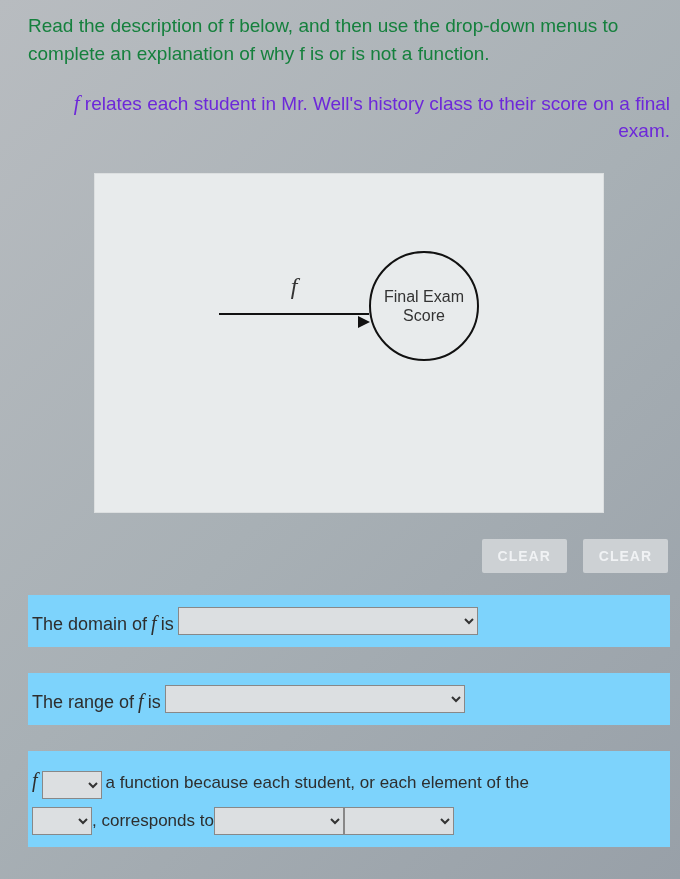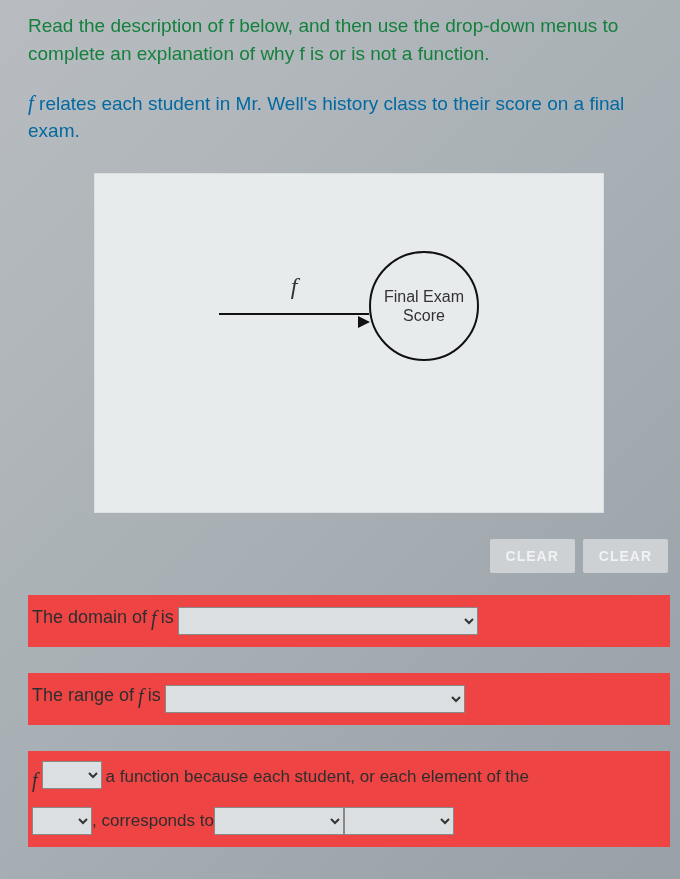--- a/index.html
+++ b/index.html
@@ -17,22 +17,23 @@
   }
   .instructions {
     font-size: 19px;
     line-height: 1.45;
     color: #15803d;
     margin-bottom: 22px;
   }
   .definition {
     font-size: 19px;
     line-height: 1.4;
-    color: #0369a1;
+    color: #6d28d9;
     margin-bottom: 28px;
+    text-align: right;
   }
   .fvar { font-style: italic; font-family: 'Times New Roman', serif; font-size: 21px; }
   .diagram-panel {
     background: #e8ebec;
     width: 510px;
     height: 340px;
     margin: 0 auto 26px auto;
     position: relative;
     box-shadow: inset 0 0 0 1px rgba(0,0,0,0.05);
   }
@@ -88,43 +89,43 @@
     top: 22px;
     left: 0; right: 0;
     text-align: center;
     font-style: italic;
     font-family: 'Times New Roman', serif;
     font-size: 24px;
   }
   .btn-row {
     display: flex;
     justify-content: flex-end;
-    gap: 8px;
+    gap: 16px;
     padding-right: 2px;
     margin-bottom: 22px;
   }
   .btn {
     background: #cdd1d4;
     color: #f0f2f4;
     font-size: 14px;
     font-weight: bold;
     letter-spacing: 1px;
     padding: 9px 16px;
     border-radius: 2px;
     border: none;
     cursor: pointer;
   }
   .row {
-    background: #ef4444;
+    background: #7dd3fc;
     margin-bottom: 26px;
     padding: 12px 10px 12px 4px;
     font-size: 18px;
     color: #2e2e2e;
     display: flex;
-    align-items: flex-start;
+    align-items: flex-end;
     flex-wrap: wrap;
     gap: 6px 4px;
   }
   .row .fvar { font-size: 20px; }
   .row:first-of-type { margin-top: 0; }
   select {
     height: 28px;
     border: 1px solid #888;
     background: #dcdfe1;
     font-size: 14px;

